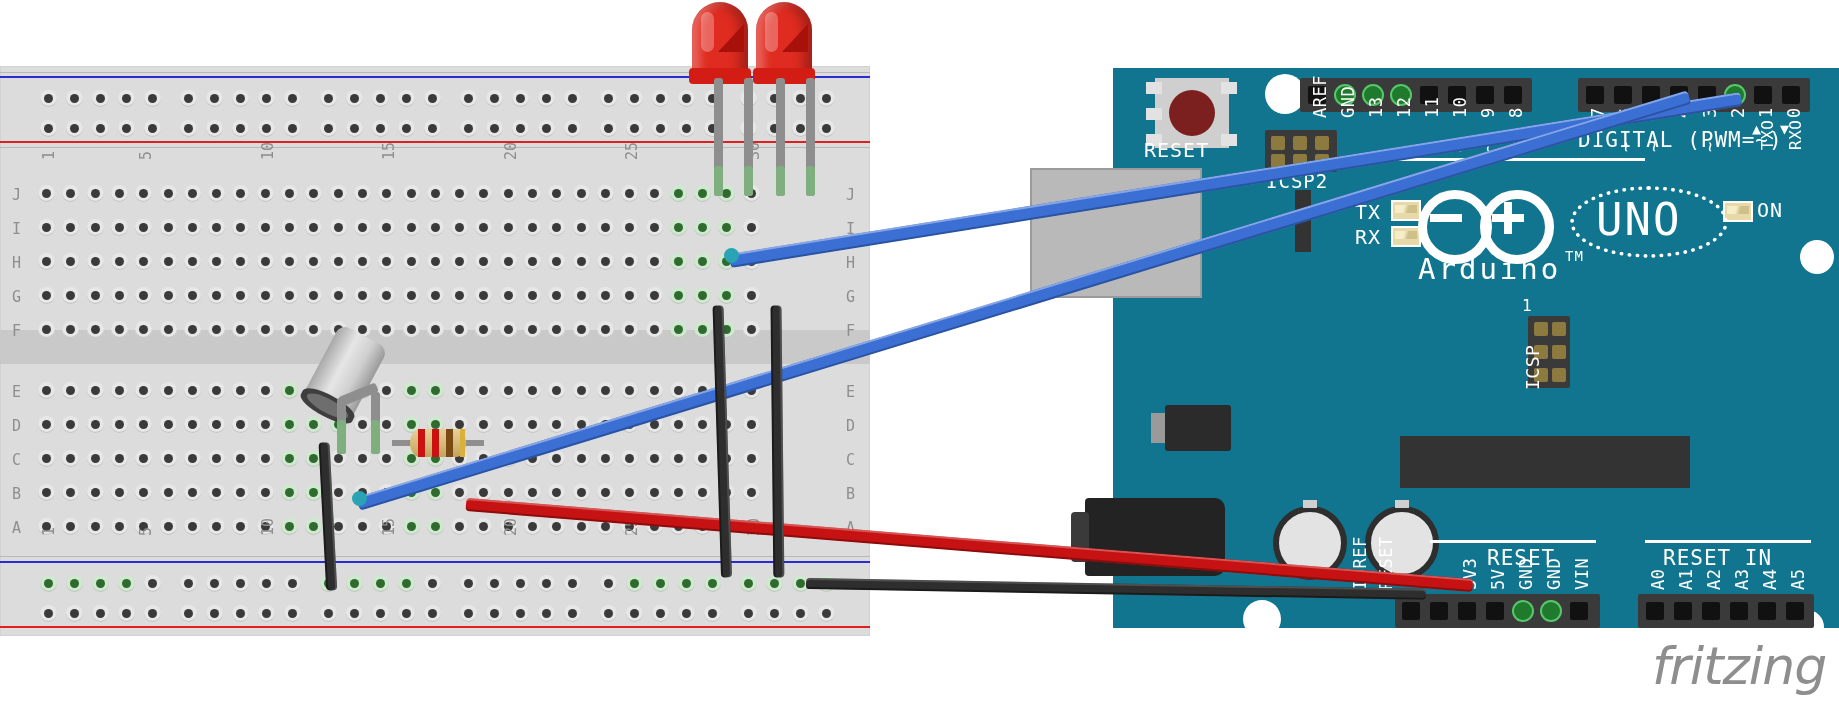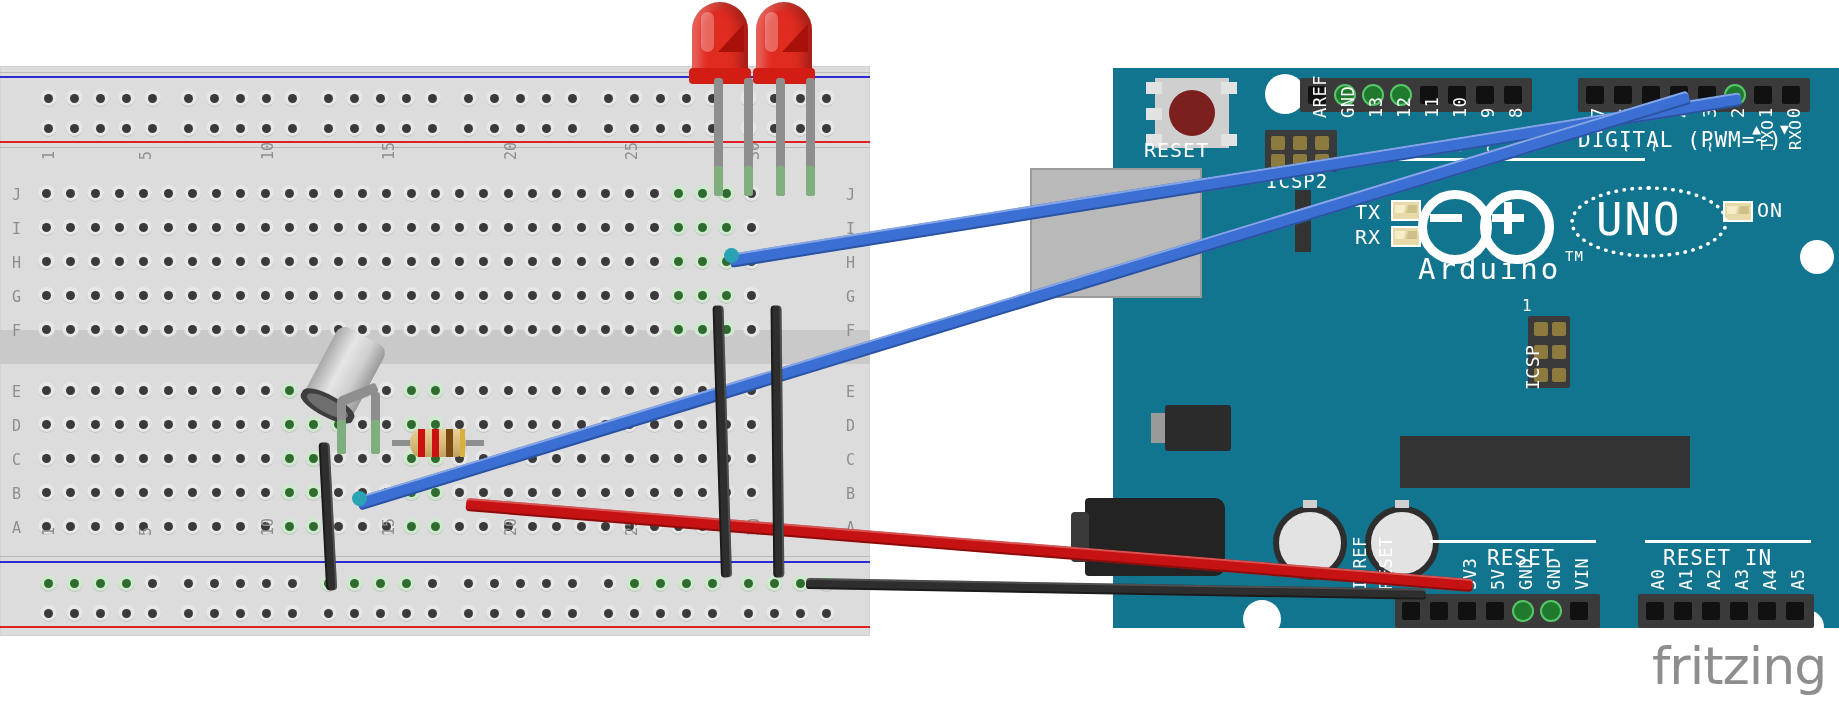--- a/index.html
+++ b/index.html
@@ -112,21 +112,21 @@
 
   
   .res{position:absolute;left:392px;top:429px;width:92px;height:28px;}
   .res .lead{position:absolute;top:11px;height:6px;background:#8e8e8e;}
   .res .bd{position:absolute;left:18px;top:0;width:56px;height:28px;
      background:linear-gradient(180deg,#e8cf9a,#d6b877 55%,#c3a160);
      border-radius:10px/14px;}
   .res .bnd{position:absolute;top:0;height:28px;}
 
   .frz{position:absolute;left:1652px;top:636px;color:#8e8e8e;font-size:52px;
-     letter-spacing:-1px;font-family:"DejaVu Sans","Liberation Sans",sans-serif;}
+     letter-spacing:-1px;font-family:"DejaVu Sans","Liberation Sans",sans-serif;font-style:italic;}
 </style>
 </head>
 <body>
 
 <div class="stage">
 
   <div class="bb"></div>
   <div class="bb-shadow"></div>
 
   <div class="rail-grey" style="top:72px;"></div>

